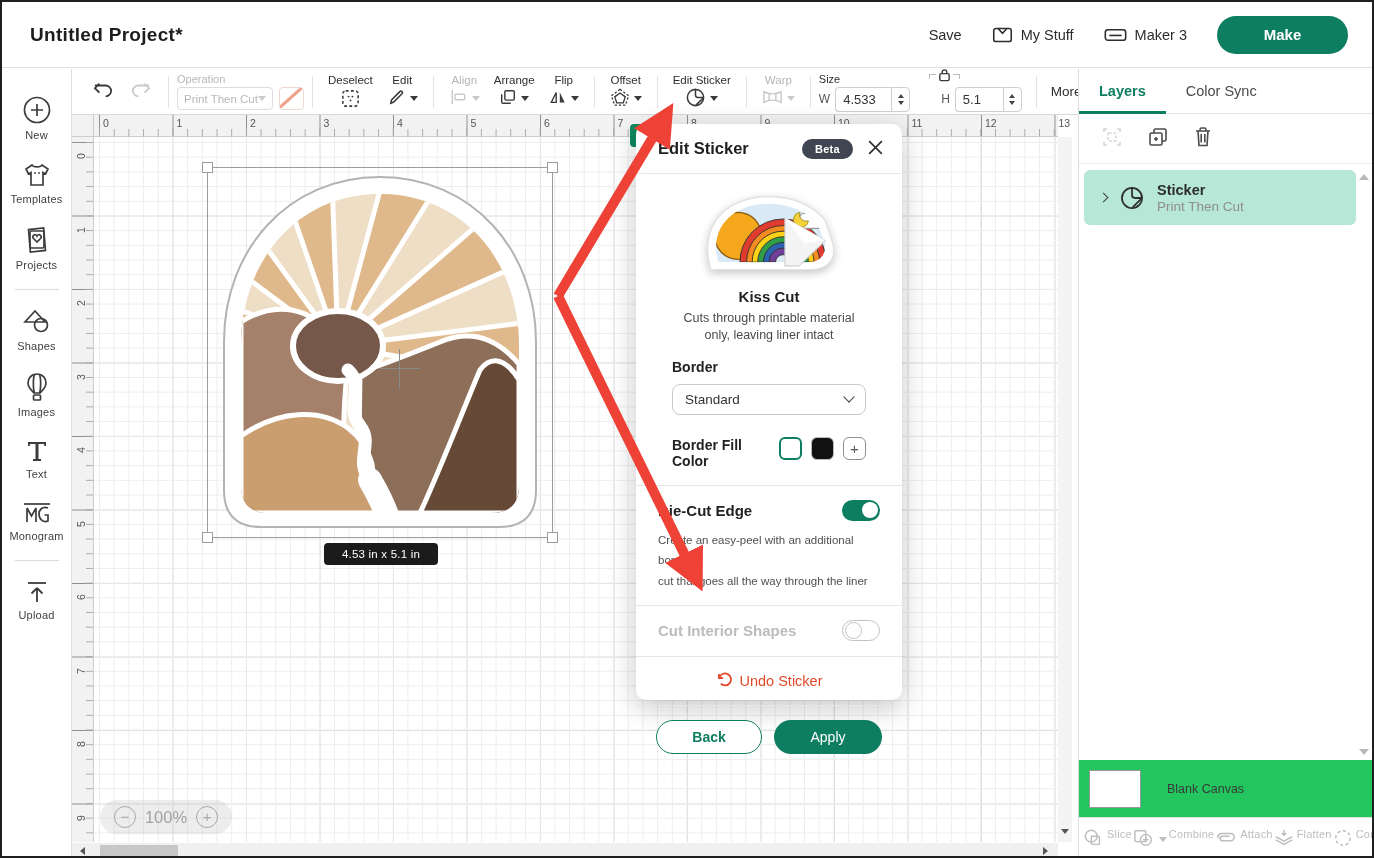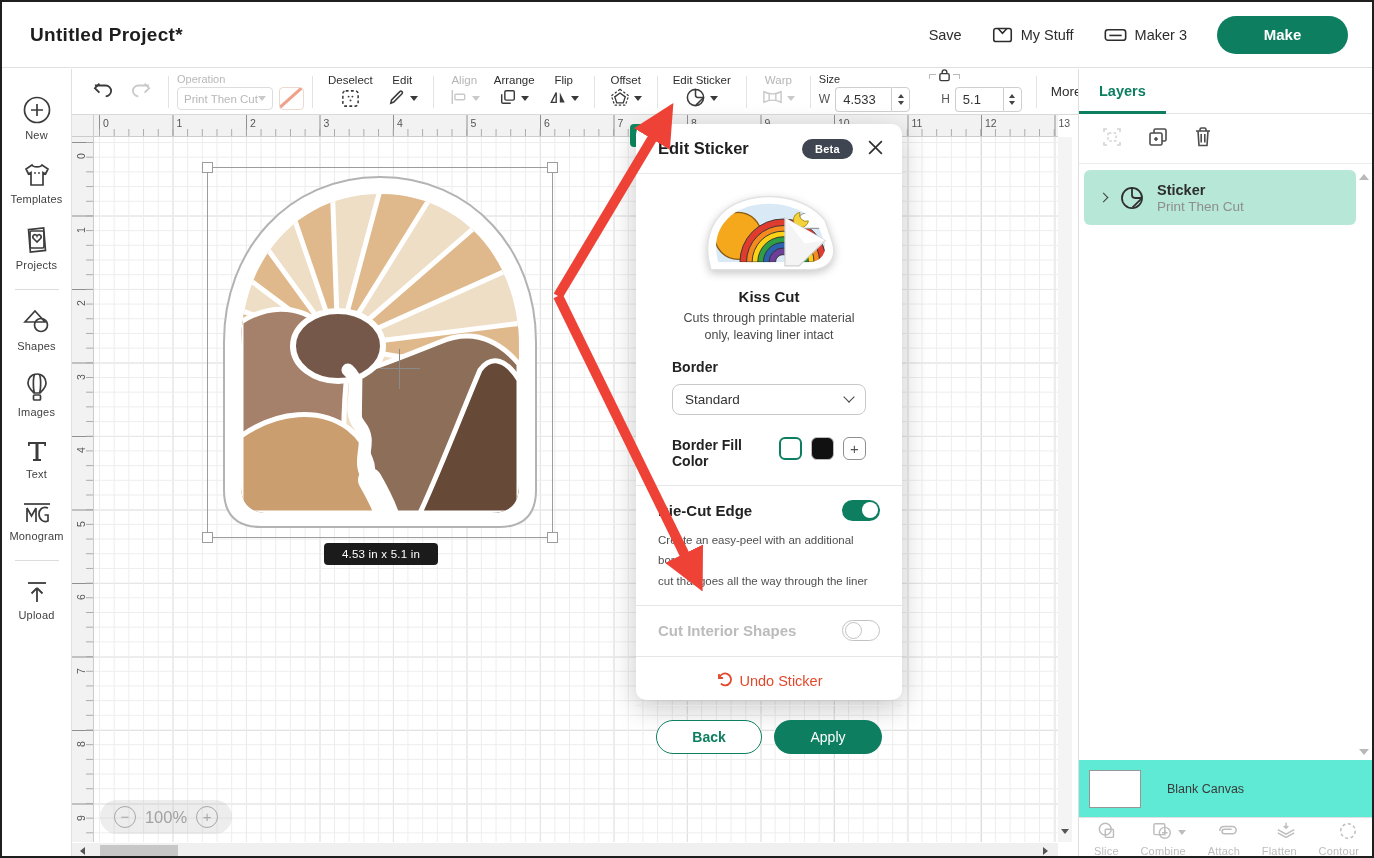--- a/index.html
+++ b/index.html
@@ -145,25 +145,25 @@
   .rp-tool.dis{color:#d4d4d4;cursor:default}
   .layer-item{position:absolute;left:5px;top:101px;width:272px;height:55px;background:#b7e7d6;border-radius:6px;display:flex;align-items:center;padding:0 10px;cursor:pointer}
   .layer-chev{width:7px;height:7px;border-right:1.7px solid #3c3c3c;border-bottom:1.7px solid #3c3c3c;transform:rotate(-45deg);margin:0 12px 0 6px}
   .layer-ico{color:#2f2f2f;margin-right:12px;display:flex}
   .layer-title{font-size:14.5px;font-weight:700;color:#2d2d2d;line-height:1.3}
   .layer-sub{font-size:13.5px;color:#8e8e8e}
   .rp-scroll-up{position:absolute;right:5px;top:105px}
   .rp-scroll-down{position:absolute;right:5px;top:680px}
   .tri-up-g{width:0;height:0;border-left:5px solid transparent;border-right:5px solid transparent;border-bottom:6px solid #b9b9b9}
   .tri-down-g{width:0;height:0;border-left:5px solid transparent;border-right:5px solid transparent;border-top:6px solid #b9b9b9}
-  .blank-row{position:absolute;left:0;top:691px;width:295px;height:57px;background:#5eead4;display:flex;align-items:center;padding-left:10px}
+  .blank-row{position:absolute;left:0;top:691px;width:295px;height:57px;background:#22c55e;display:flex;align-items:center;padding-left:10px}
   .blank-swatch{width:52px;height:38px;background:#fff;border:1px solid #979797;cursor:pointer}
   .blank-label{font-size:12.5px;color:#3a3a3a;margin-left:26px}
   .rp-actions{position:absolute;left:0;top:748px;width:295px;height:43px;background:#fff;border-top:1px solid #e0e0e0;display:flex;justify-content:space-around;align-items:center;padding:0 4px}
-  .rp-action{display:flex;flex-direction:column;align-items:flex-end;gap:2px;border:none;background:none;color:#bdbdbd;cursor:default;font-family:inherit;padding:0}
+  .rp-action{display:flex;flex-direction:row;align-items:flex-start;gap:2px;border:none;background:none;color:#bdbdbd;cursor:default;font-family:inherit;padding:0}
   .rp-action span{font-size:11px;color:#bdbdbd;letter-spacing:.2px}
   .combine-wrap{display:flex;align-items:center;gap:3px}
 
   .arrow-overlay{position:absolute;left:0;top:0;width:1374px;height:858px;pointer-events:none;z-index:60}
 </style>
 </head>
 <body>
 
 <div class="page">
 
@@ -515,20 +515,21 @@
         <span class="tri-left"></span>
         <span class="hthumb"></span>
         <span class="tri-right"></span>
       </div>
     </div>
   </div>
 
   <aside class="rightpanel">
     <div class="rp-tabs">
       <button class="rp-tab active">Layers</button>
+      <button class="rp-tab">Color Sync</button>
     </div>
     <div class="rp-tools">
       <button class="rp-tool dis"><svg width="22" height="22" viewBox="0 0 22 22" fill="none" stroke="currentColor" stroke-width="1.6">
             <path d="M3 6 V3 H6 M16 3 H19 V6 M19 16 V19 H16 M6 19 H3 V16"></path>
             <rect x="7" y="7" width="8" height="8" rx="1" stroke-dasharray="2.5 2"></rect>
           </svg></button>
       <button class="rp-tool"><svg width="22" height="22" viewBox="0 0 22 22" fill="none" stroke="currentColor" stroke-width="1.6">
             <rect x="7" y="3" width="12" height="12" rx="1.5"></rect>
             <rect x="3" y="7" width="12" height="12" rx="1.5" fill="#fff"></rect>
             <path d="M9 13 V9 M7 11 H11" transform="translate(0,2)"></path>

